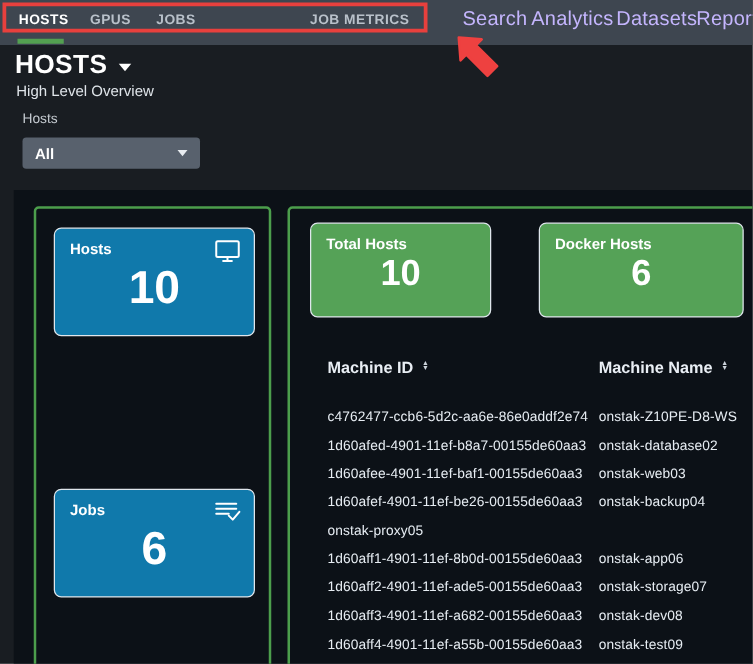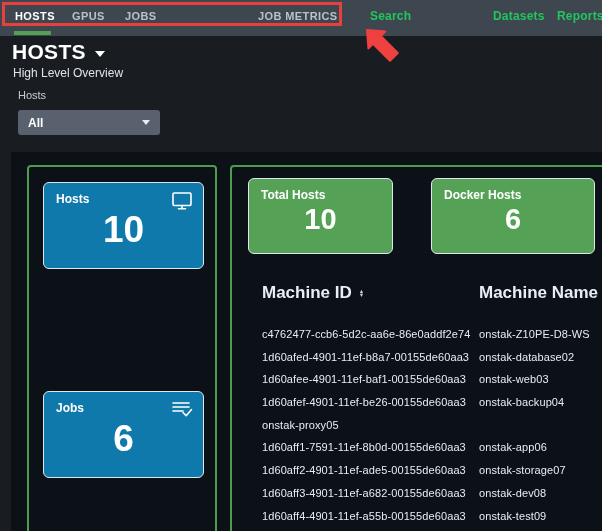--- a/index.html
+++ b/index.html
@@ -9,21 +9,21 @@
     -webkit-font-smoothing:antialiased;
   }
   
   .nav{position:absolute;left:0;top:0;width:602px;height:36px;background:#3e4650;}
   .nav .tab,.nav .link{
     position:absolute;top:0;height:32px;line-height:32px;
     font-size:11px;font-weight:600;letter-spacing:.4px;color:#b9c1ca;cursor:default;
     white-space:nowrap;
   }
   .nav .tab.active{color:#ffffff;font-weight:700;}
-  .nav .link{font-weight:700;font-size:12px;letter-spacing:.2px;color:#22c55e;}
+  .nav .link{font-weight:400;font-size:16px;letter-spacing:.2px;color:#c4b5fd;}
   .underline{position:absolute;left:14px;top:31px;width:37px;height:4px;background:#53a051;}
   
   .annotation-box{
     position:absolute;left:2px;top:2px;width:340px;height:24px;
     border:3px solid #e8403d;box-sizing:border-box;z-index:30;
   }
   .annotation-arrow{position:absolute;left:360px;top:25px;z-index:30;}
   
   .title-row{position:absolute;left:12px;top:40px;display:flex;align-items:center;}
   .page-title{margin:0;font-size:21px;font-weight:700;color:#ffffff;letter-spacing:.3px;}
@@ -68,42 +68,43 @@
     background:#55a257;border:1.5px solid #dfe6ec;border-radius:6px;box-sizing:border-box;
   }
   .sum-label{position:absolute;left:12px;top:9px;font-size:12px;font-weight:700;color:#ffffff;}
   .sum-value{
     position:absolute;left:0;top:24px;width:100%;text-align:center;
     font-size:29px;font-weight:700;color:#ffffff;
   }
   
   .table{position:absolute;left:30px;top:115px;width:355px;}
   .tr,.thead{display:flex;height:22.7px;align-items:center;}
-  .th{font-size:17px;font-weight:700;color:#e9eef4;display:flex;align-items:center;}
+  .th{font-size:13px;font-weight:700;color:#e9eef4;display:flex;align-items:center;}
   .td{font-size:11px;color:#e7edf3;letter-spacing:.1px;white-space:nowrap;margin-top:36px;}
   .col1{width:217px;flex:none;}
   .sort{
     display:inline-flex;flex-direction:column;margin-left:7px;
     font-size:5.5px;line-height:4.5px;color:#ccd3da;letter-spacing:0;
   }
   .sort::before{content:"▲";}
   .sort::after{content:"▼";}
   .icon-stroke{stroke:#ffffff;fill:none;stroke-width:1.6;stroke-linecap:round;stroke-linejoin:round;}
 </style>
 </head>
 <body>
 
 <div class="screen">
 
   <div class="nav">
     <span class="tab active" style="left:15px">HOSTS</span>
     <span class="tab" style="left:72px">GPUS</span>
     <span class="tab" style="left:125px">JOBS</span>
-    <span class="tab" style="left:258px">JOB METRICS</span>
+    <span class="tab" style="left:248px">JOB METRICS</span>
     <span class="link" style="left:370px">Search</span>
+    <span class="link" style="left:425px">Analytics</span>
     <span class="link" style="left:493px">Datasets</span>
     <span class="link" style="left:557px">Reports</span>
     <div class="underline"></div>
   </div>
 
   <div class="annotation-box"></div>
   <svg class="annotation-arrow" width="40" height="40" viewBox="-3 -2 40 40">
     <g transform="rotate(-45 0 0)">
       <polygon points="0,0 -12,14 -5.5,14 -5.5,38 5.5,38 5.5,14 12,14" fill="#ee4140" stroke="#ee4140" stroke-width="2" stroke-linejoin="round" transform="rotate(45 0 0) translate(4,3) rotate(-45 0 0)"></polygon>
     </g>
@@ -184,21 +185,21 @@
           <div class="td">onstak-web03</div>
         </div>
         <div class="tr">
           <div class="td col1">1d60afef-4901-11ef-be26-00155de60aa3</div>
           <div class="td">onstak-backup04</div>
         </div>
         <div class="tr">
           <div class="td">onstak-proxy05</div>
         </div>
         <div class="tr">
-          <div class="td col1">1d60aff1-7591-11ef-8b0d-00155de60aa3</div>
+          <div class="td col1">1d60aff1-4901-11ef-8b0d-00155de60aa3</div>
           <div class="td">onstak-app06</div>
         </div>
         <div class="tr">
           <div class="td col1">1d60aff2-4901-11ef-ade5-00155de60aa3</div>
           <div class="td">onstak-storage07</div>
         </div>
         <div class="tr">
           <div class="td col1">1d60aff3-4901-11ef-a682-00155de60aa3</div>
           <div class="td">onstak-dev08</div>
         </div>

